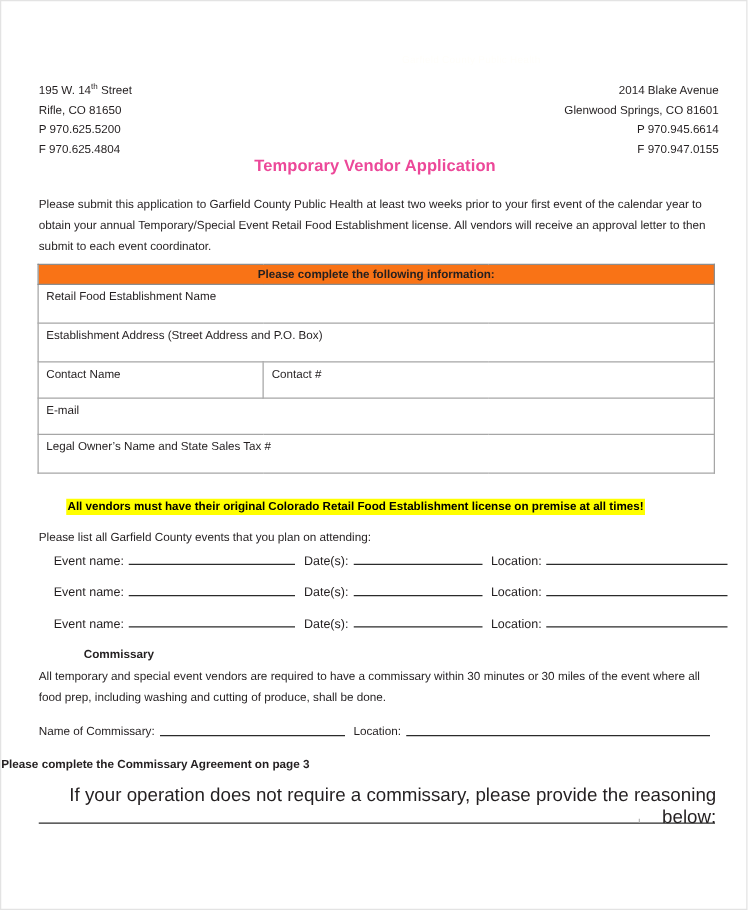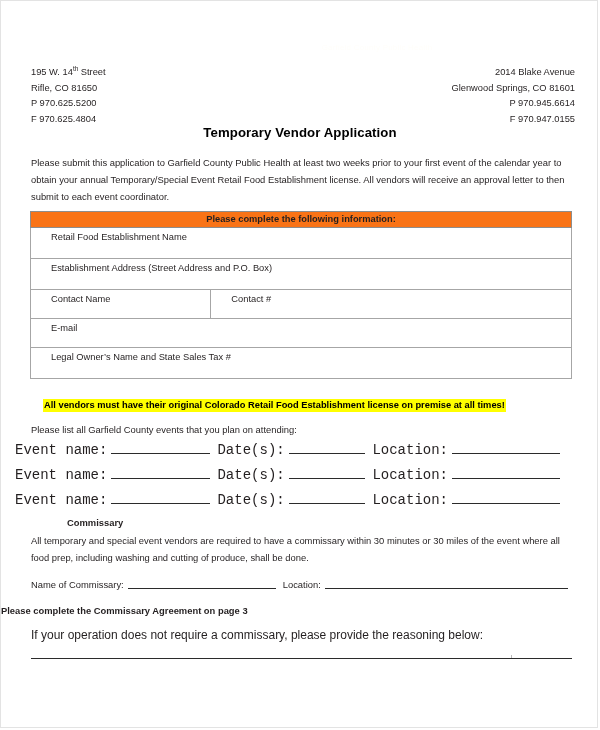--- a/index.html
+++ b/index.html
@@ -67,21 +67,21 @@
 
   
   .doc-title {
     position: absolute;
     top: 124px;
     left: 0;
     width: 598px;
     text-align: center;
     font-size: 13.2px;
     font-weight: bold;
-    color: #000000;
+    color: #ec4899;
     letter-spacing: .1px;
   }
 
   
   .intro {
     position: absolute;
     top: 153px;
     left: 30px;
     width: 542px;
     font-size: 9.4px;
@@ -94,21 +94,21 @@
     position: absolute;
     top: 210px;
     left: 29px;
     width: 542px;
     border-collapse: collapse;
     table-layout: fixed;
     font-size: 9.3px;
   }
   .form-table td {
     border: 1px solid #a6a6a6;
-    padding: 4px 5px 4px 20px;
+    padding: 4px 5px 4px 6px;
     vertical-align: top;
     height: 20px;
     color: #231f20;
   }
   .form-table td.head {
     background: #f97316;
     text-align: center;
     font-weight: bold;
     height: 10px;
     padding: 2px 5px 3px 5px;
@@ -125,39 +125,38 @@
     font-size: 9.3px;
     line-height: 14px;
   }
   .notice {
     background: #ffff00;
     font-weight: bold;
     color: #000000;
     padding: 1px 1px 2px 1px;
     white-space: nowrap;
     display: inline;
-    margin-left: 12px;
+    margin-left: 22px;
   }
 
   
   .events-lead {
     position: absolute;
     top: 421px;
     left: 30px;
     width: 542px;
     font-size: 9.4px;
     line-height: 15px;
   }
   .event-rows {
     position: absolute;
     top: 441px;
-    left: 14px;
+    left: 42px;
     width: 545px;
-    font-size: 14px;
-    font-family: Liberation Mono, monospace;
+    font-size: 10px;
   }
   .event-row {
     display: flex;
     align-items: baseline;
     height: 25px;
     white-space: nowrap;
   }
   .lbl { flex: none; }
   .rule {
     display: inline-block;
@@ -206,21 +205,22 @@
     width: 598px;
     text-align: left;
     font-size: 9.4px;
     font-weight: bold;
   }
   .reason-lead {
     position: absolute;
     top: 627px;
     left: 30px;
     width: 542px;
-    font-size: 12px;
+    font-size: 15px;
+    text-align: right;
   }
   .bottom-rule {
     position: absolute;
     top: 657px;
     left: 30px;
     width: 541px;
     border-bottom: 1px solid #2b2b2b;
     height: 0;
   }
   .bottom-rule::after {

